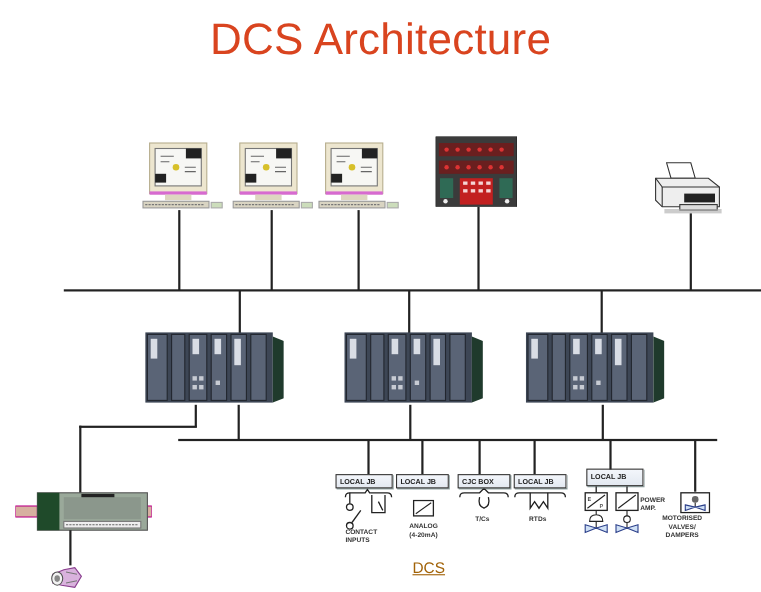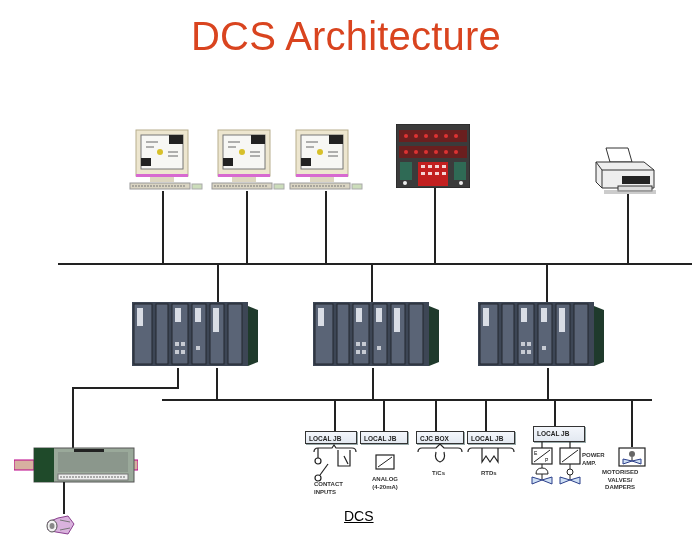--- a/index.html
+++ b/index.html
@@ -4,21 +4,21 @@
 <style>
   html,body{margin:0;padding:0;background:#ffffff;}
   body{width:692px;height:538px;position:relative;overflow:hidden;font-family:"Liberation Sans",sans-serif;}
   .title{position:absolute;left:0;width:692px;top:14px;text-align:center;font-size:40px;color:#d9441f;letter-spacing:0.2px;}
   .line{position:absolute;background:#222;}
   .h{height:1.5px;}
   .v{width:1.5px;}
   .icon{position:absolute;}
   .jb{position:absolute;height:13px;border:1px solid #333;background:linear-gradient(#f3f6fb,#e3e9f1);box-shadow:1px 1px 0 #9aa;font-size:6.5px;font-weight:bold;color:#222;line-height:13px;padding-left:3px;box-sizing:border-box;white-space:nowrap;}
   .lbl{position:absolute;font-size:6px;font-weight:bold;color:#333;text-align:center;line-height:7.5px;white-space:nowrap;}
-  .caption{position:absolute;left:344px;top:508px;font-size:14px;color:#000000;text-decoration:underline;}
+  .caption{position:absolute;left:375px;top:508px;font-size:14px;color:#a16207;text-decoration:underline;}
   svg{display:block;}
 </style>
 </head>
 <body>
 
 <div class="title">DCS Architecture</div>
 
 <div class="icon" style="left:128px;top:128px;">
   <svg width="76" height="64" viewBox="0 0 76 64">
     <rect x="8" y="2" width="52" height="46" fill="#ede6cf" stroke="#b7ae8e"></rect>

